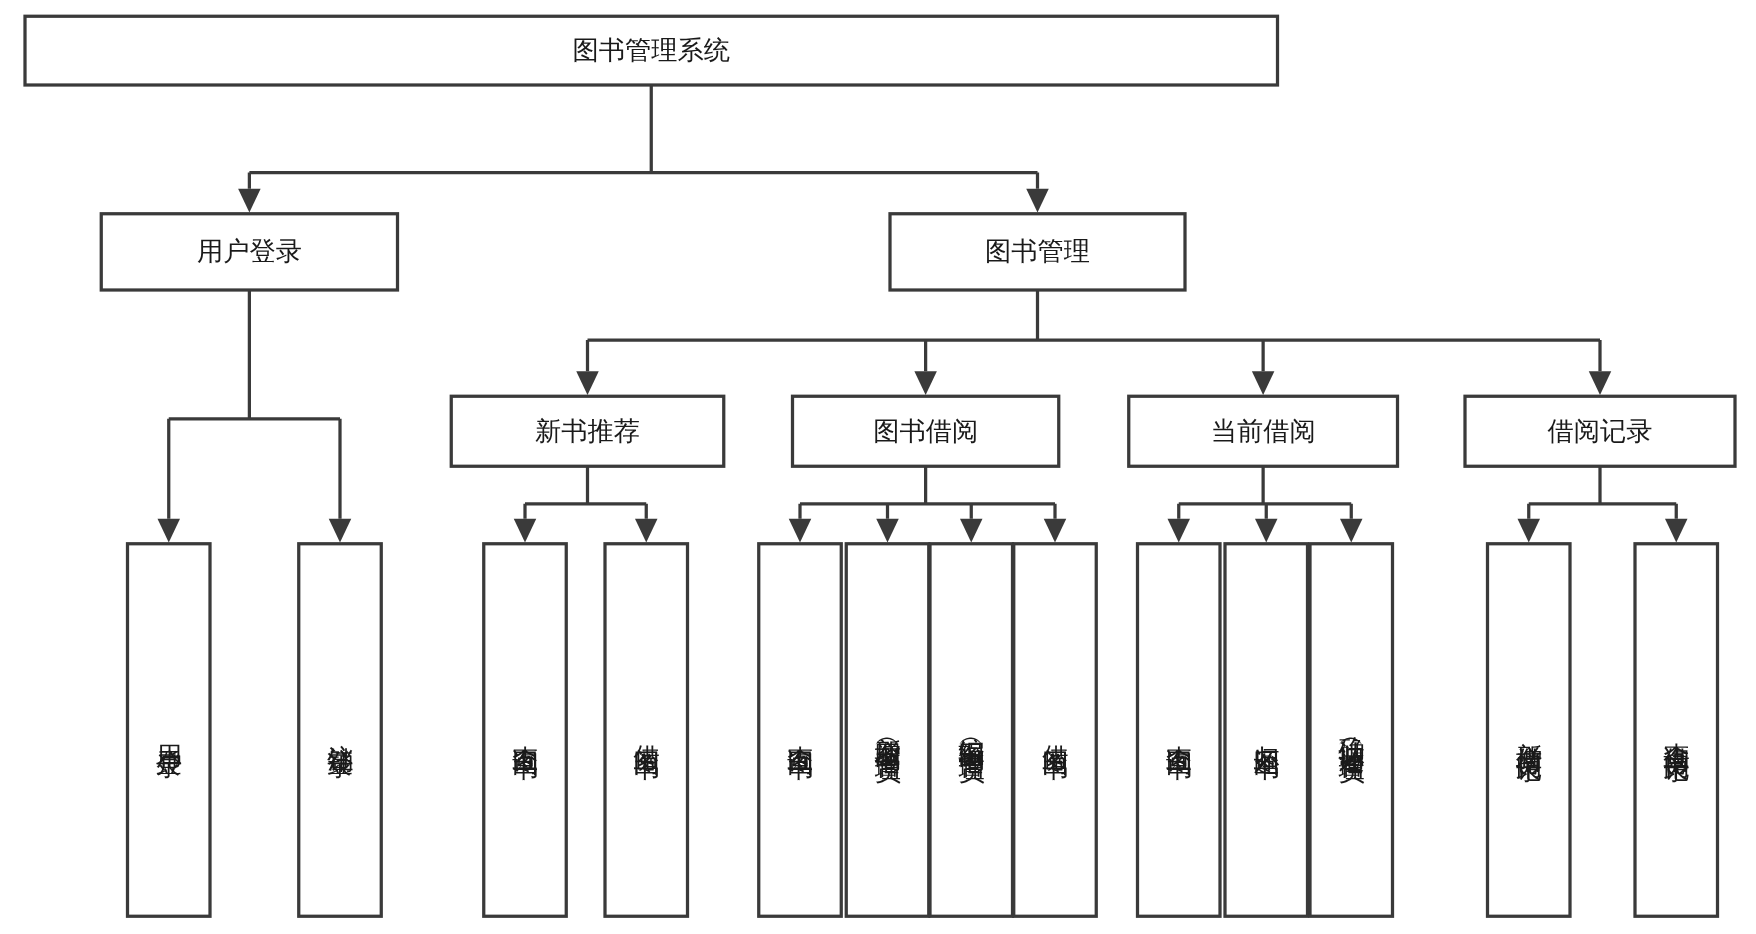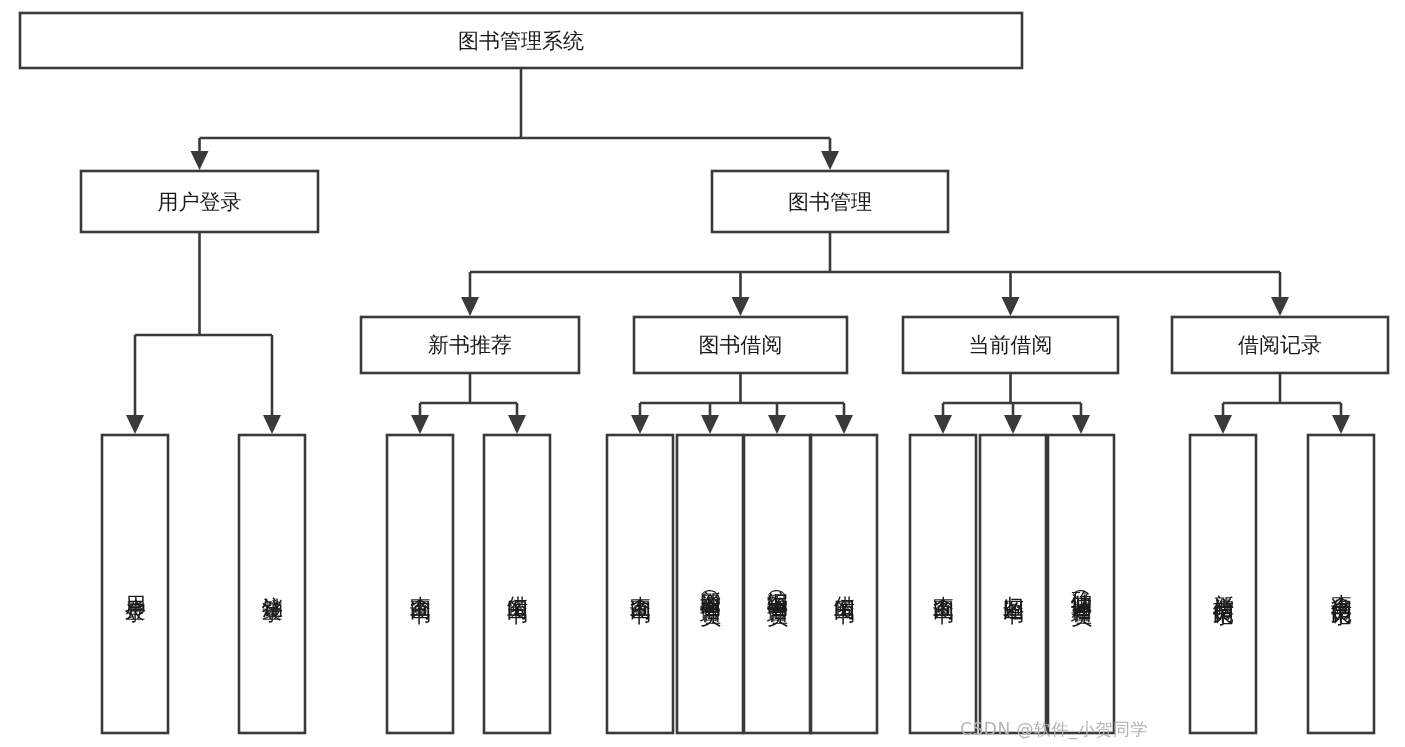--- a/index.html
+++ b/index.html
@@ -209,14 +209,13 @@
       <div class="vleaf-wrap" style="left: 1048px; top: 435px; width: 66px; height: 298px;">
         <div class="node-label-v" style="position: static;">确认归还（管理员）</div>
       </div>
       <div class="vleaf-wrap" style="left: 1190px; top: 435px; width: 66px; height: 298px;">
         <div class="node-label-v" style="position: static;">新增借阅记录</div>
       </div>
       <div class="vleaf-wrap" style="left: 1308px; top: 435px; width: 66px; height: 298px;">
         <div class="node-label-v" style="position: static;">查询借阅记录</div>
       </div>
     </div>
-  <div id="watermark">CSDN @软件_小贺同学</div>
 </div>
 
 </body></html>

